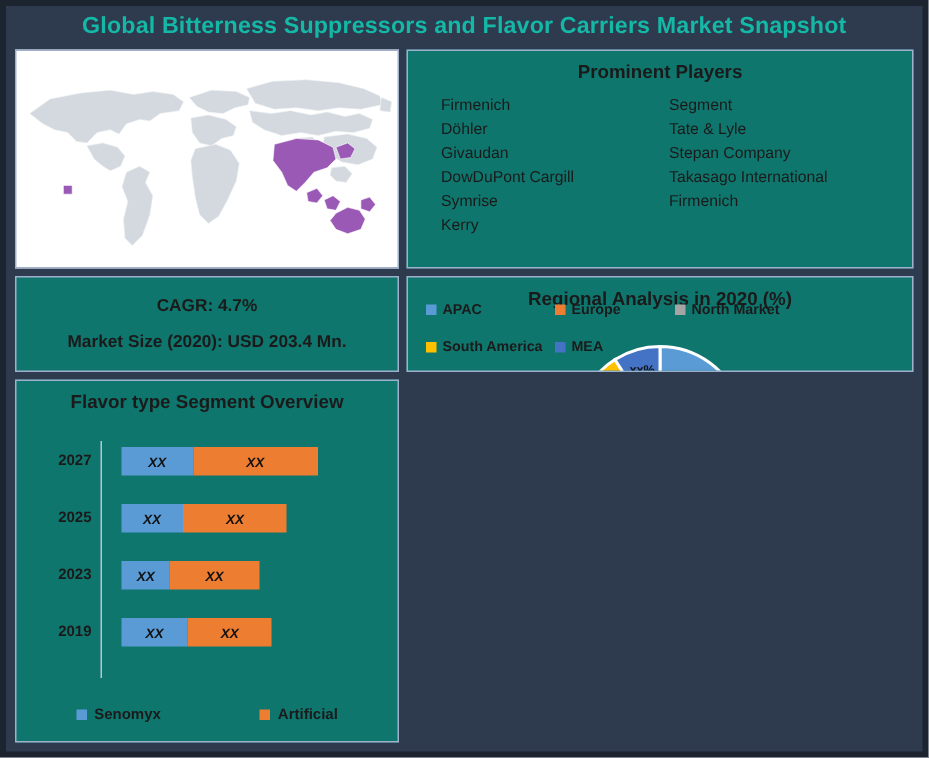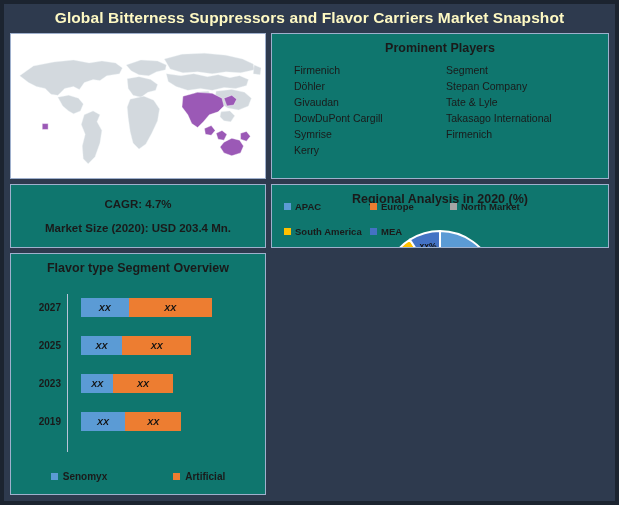--- a/index.html
+++ b/index.html
@@ -17,21 +17,21 @@
     box-sizing: border-box;
     background: #2e3a4e;
     border: 4px solid #1c2430;
     overflow: hidden;
   }
   .title-bar {
     height: 28px;
     display: flex;
     align-items: center;
     justify-content: center;
-    color: #fef9c3;
+    color: #14b8a6;
     font-size: 15.5px;
     font-weight: bold;
     letter-spacing: 0.1px;
   }
   .grid {
     position: absolute;
     left: 6px;
     top: 29px;
     right: 6px;
     bottom: 6px;
@@ -247,22 +247,22 @@
         <div class="players-col">
           <div class="player-item">Firmenich</div>
           <div class="player-item">Döhler</div>
           <div class="player-item">Givaudan</div>
           <div class="player-item">DowDuPont Cargill</div>
           <div class="player-item">Symrise</div>
           <div class="player-item">Kerry</div>
         </div>
         <div class="players-col second">
           <div class="player-item">Segment</div>
+          <div class="player-item">Tate &amp; Lyle</div>
           <div class="player-item">Stepan Company</div>
-          <div class="player-item">Tate &amp; Lyle</div>
           <div class="player-item">Takasago International</div>
           <div class="player-item">Firmenich</div>
         </div>
       </div>
     </div>
 
     <div class="panel">
       <div class="stats">
         <div class="stat-line">CAGR: 4.7%</div>
         <div class="stat-line">Market Size (2020): USD 203.4 Mn.</div>

